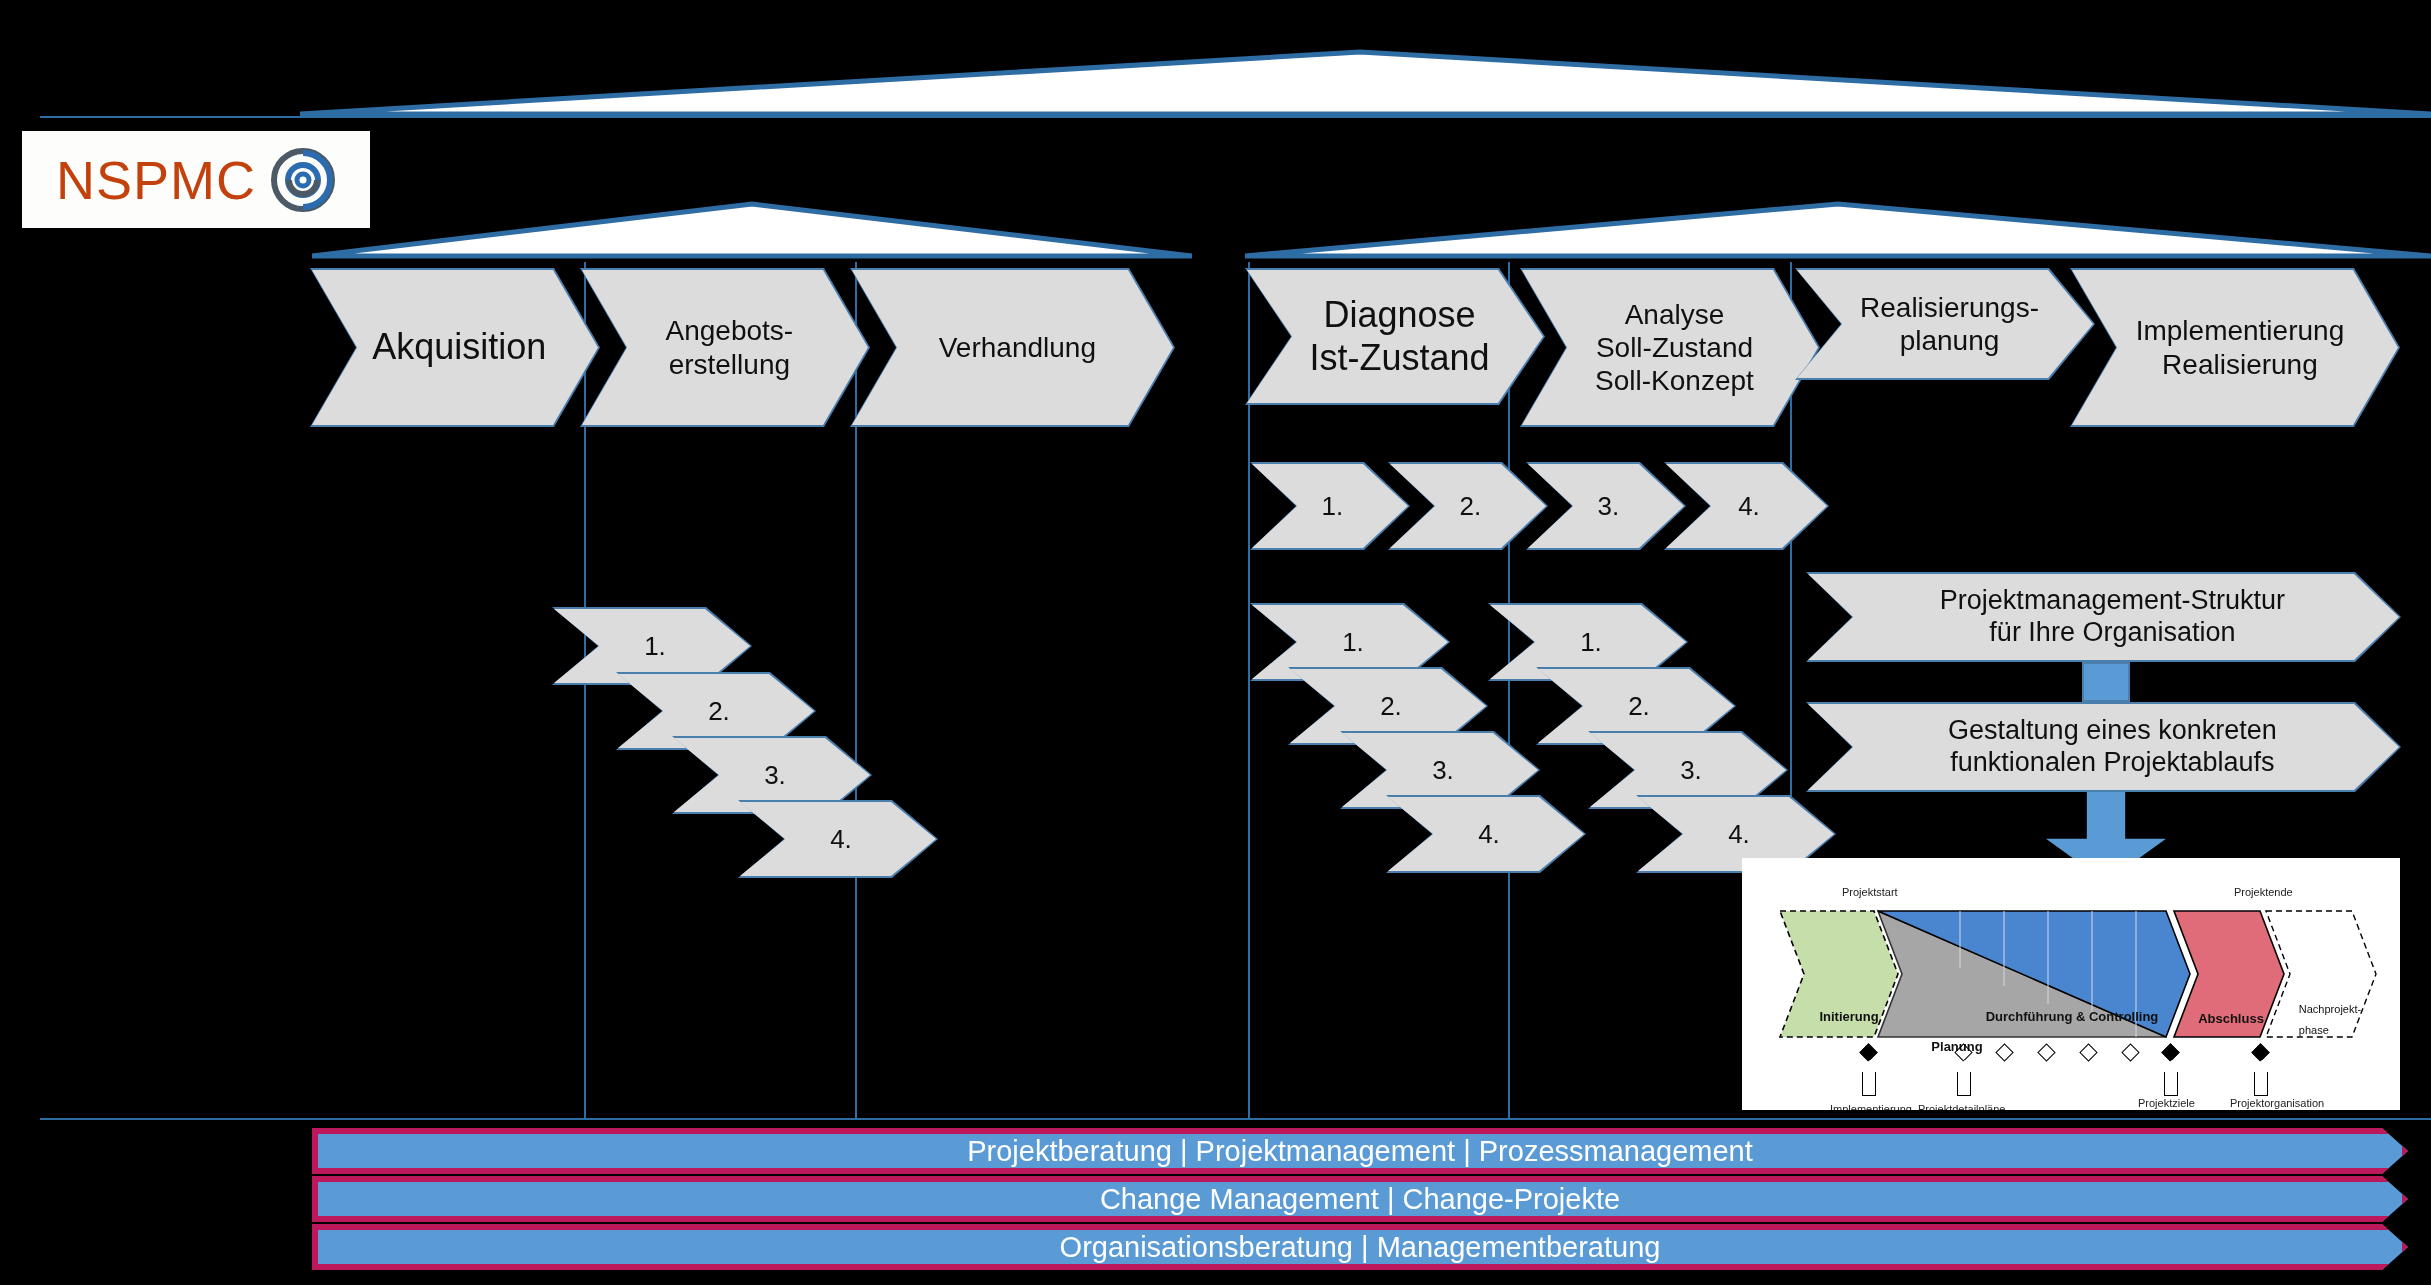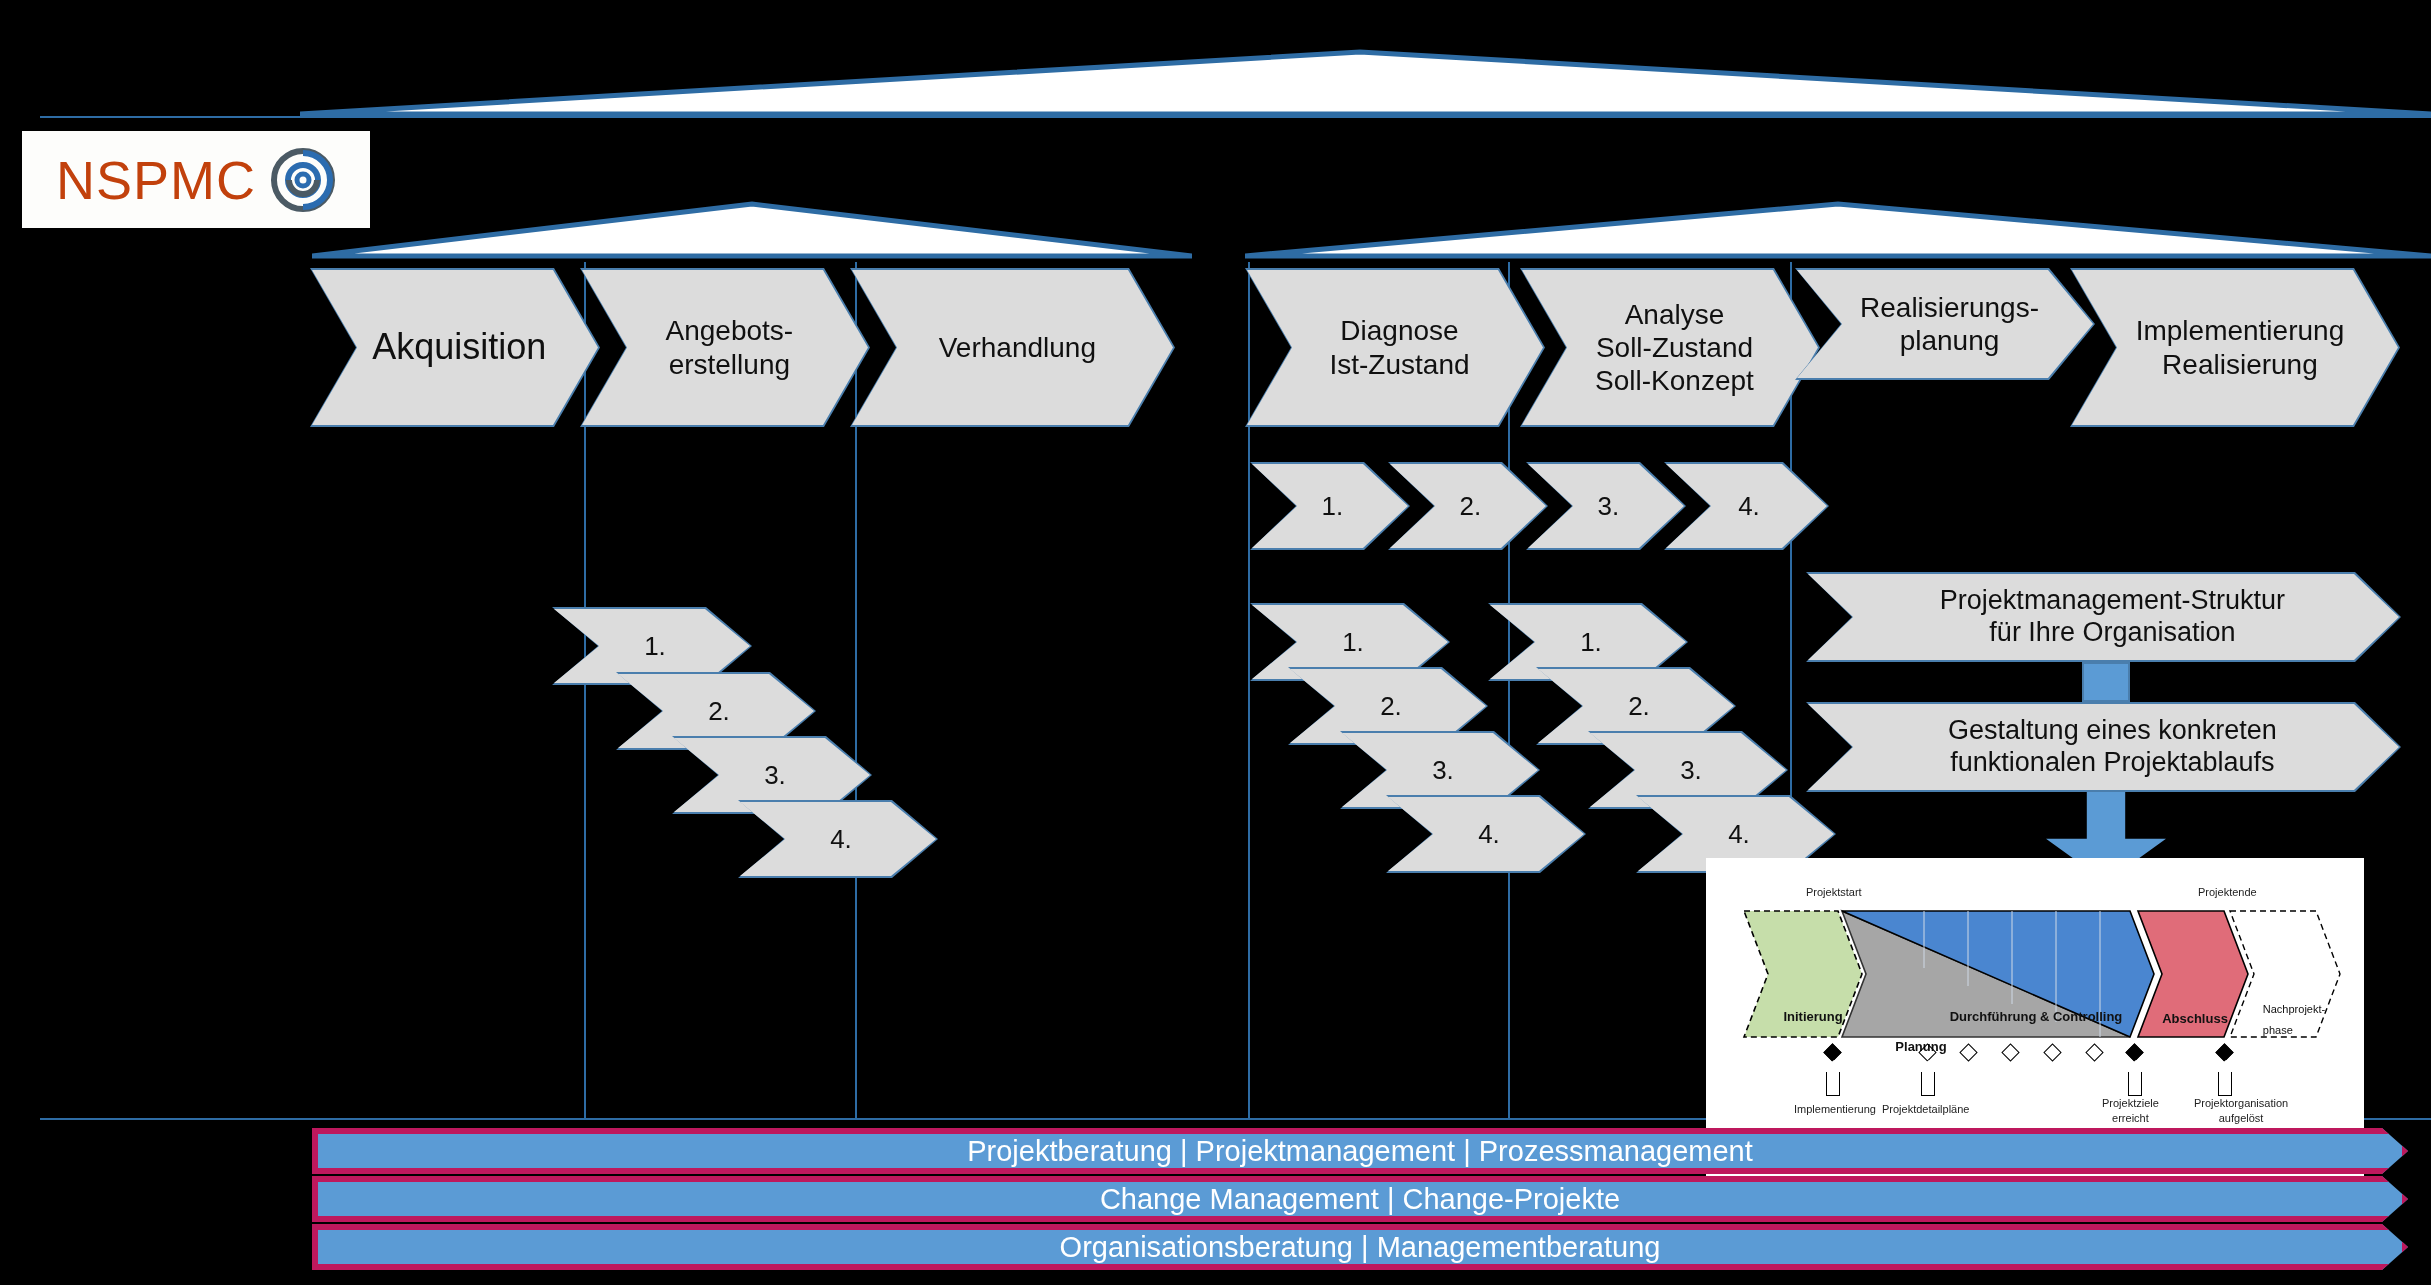--- a/index.html
+++ b/index.html
@@ -106,21 +106,21 @@
     <div class="chev-outline"></div>
       <div class="chev-fill"></div>
     <span class="lbl">Verhandlung</span>
   </div>
   <div class="chev" style="left:580px;top:268px;width:290px;height:159px;background:none;font-size:28px;white-space:pre-line;">
     <div class="chev-outline"></div><div class="chev-fill"></div>
     <span class="lbl">Angebots-
 erstellung</span>
   </div>
 
-  <div class="chev" style="left:1245px;top:268px;width:300px;height:159px;background:none;font-size:28px;white-space:pre-line;">
+  <div class="chev" style="left:1245px;top:268px;width:300px;height:137px;background:none;font-size:36px;white-space:pre-line;">
     <div class="chev-outline"></div><div class="chev-fill"></div>
     <span class="lbl">Diagnose
 Ist-Zustand</span>
   </div>
   <div class="chev" style="left:1520px;top:268px;width:300px;height:159px;background:none;font-size:28px;white-space:pre-line;">
     <div class="chev-outline"></div><div class="chev-fill"></div>
     <span class="lbl">Analyse
 Soll-Zustand
 Soll-Konzept</span>
   </div>
@@ -228,21 +228,21 @@
   <div class="blue-stub" style="left:2082px;top:662px;width:48px;height:40px;"></div>
 
   <div class="chev" style="left:1806px;top:702px;width:595px;height:90px;background:none;font-size:27px;white-space:pre-line;">
     <div class="chev-outline"></div><div class="chev-fill"></div>
     <span class="lbl">Gestaltung eines konkreten
 funktionalen Projektablaufs</span>
   </div>
 
   <div class="blue-arrow" style="left:2046px;top:792px;width:120px;height:90px;"></div>
 
-  <div class="photo" style="left:1706px;top:858px;width:658px;height:323px;">
+  <div class="photo" style="left:1742px;top:858px;width:658px;height:252px;">
 
     <div class="ph-lbl" style="left:100px;top:28px;">Projektstart</div>
     <div class="ph-lbl" style="left:492px;top:28px;">Projektende</div>
 
     <svg width="658" height="145" style="position:absolute;left:0;top:48px;">
 
       <polygon points="38,5 132,5 156,68 132,131 38,131 62,68" fill="#c6deaa" stroke="#000" stroke-width="1.6" stroke-dasharray="6 4"></polygon>
 
       <polygon points="136,5 424,131 136,131 160,68" fill="#a6a6a6" stroke="#333" stroke-width="1.6"></polygon>
 

